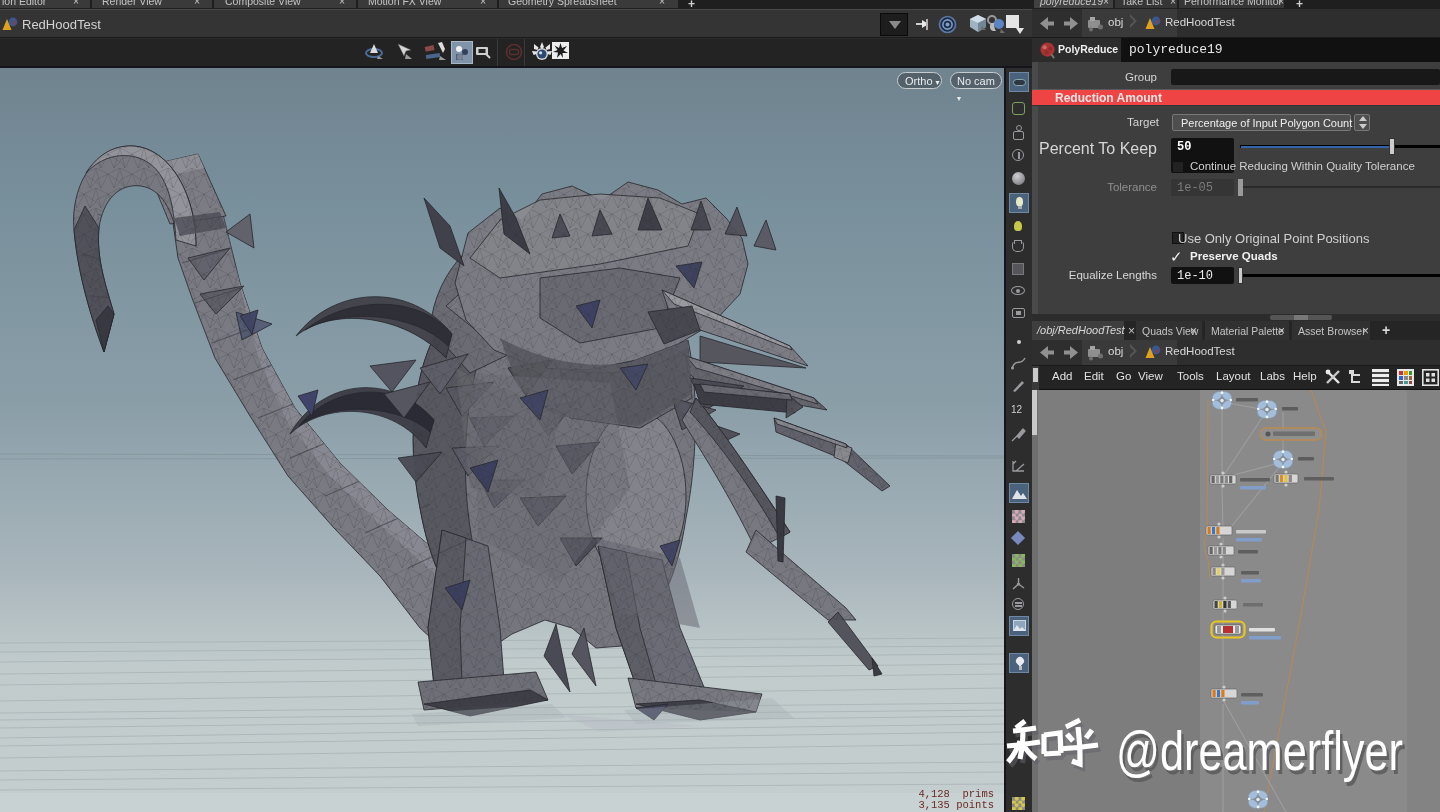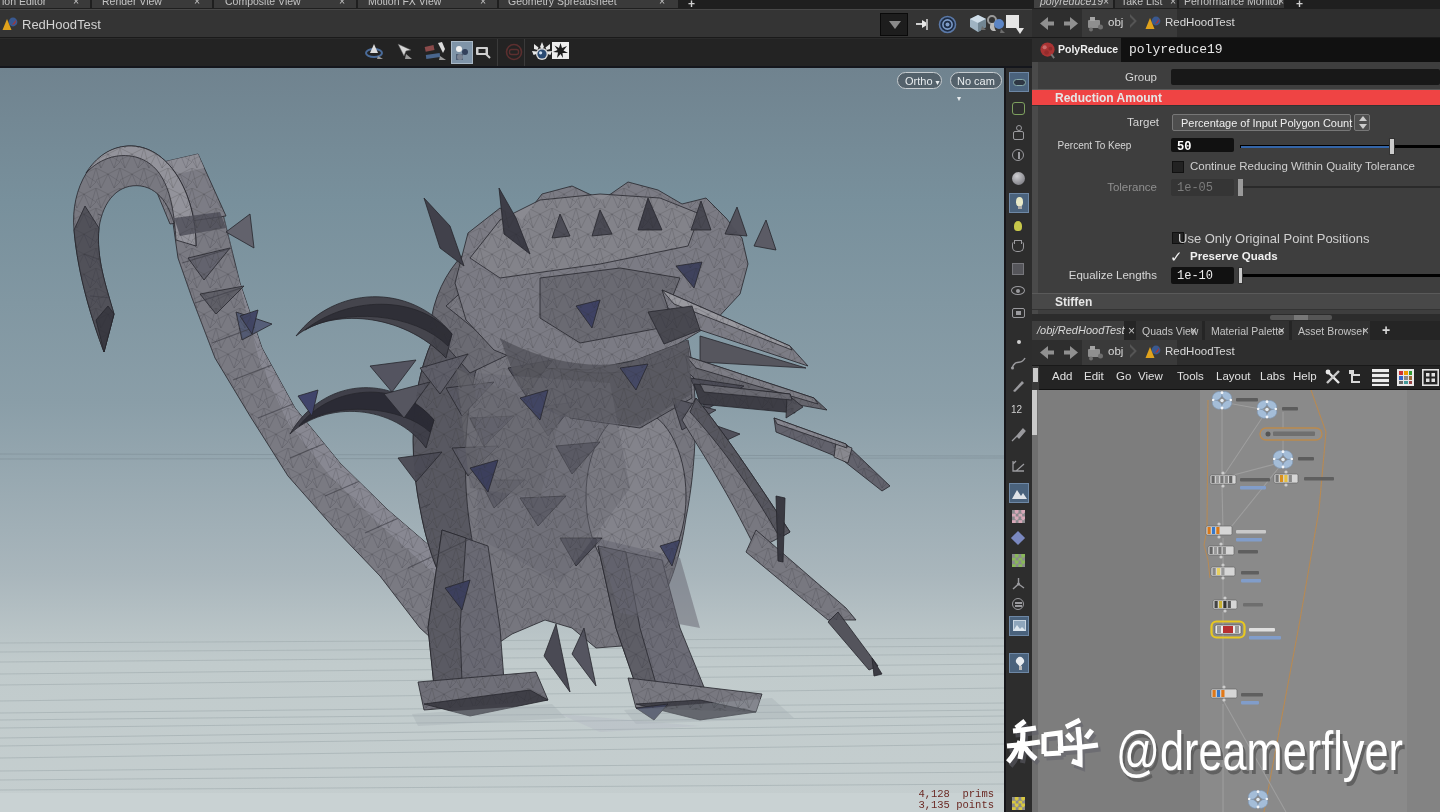--- a/index.html
+++ b/index.html
@@ -437,22 +437,22 @@
 
     <div class="abs" style="left:0;top:54px;width:127px;height:15px;color:#d6d6d6;font-size:11.5px;text-align:right;white-space:nowrap">Target</div>
     <div class="abs" style="left:140px;top:52px;width:179px;height:17px;background:#4e4e4e;border:1px solid #777;border-radius:2px">
       <div class="abs" style="left:8px;top:2px;color:#efefef;font-size:11px;white-space:nowrap">Percentage of Input Polygon Count</div>
     </div>
     <div class="abs" style="left:322px;top:52px;width:16px;height:17px;background:#4e4e4e;border:1px solid #777;border-radius:2px">
       <div class="abs" style="left:4px;top:1px;width:0;height:0;border-left:4px solid transparent;border-right:4px solid transparent;border-bottom:5px solid #ccc"></div>
       <div class="abs" style="left:4px;top:9px;width:0;height:0;border-left:4px solid transparent;border-right:4px solid transparent;border-top:5px solid #ccc"></div>
     </div>
 
-    <div class="abs" style="left:0;top:78px;width:125px;height:15px;color:#d6d6d6;font-size:10px;text-align:center;white-space:nowrap">Percent To Keep</div>
-    <div class="abs" style="left:139px;top:76px;width:63px;height:14px;background:#111;border-radius:2px">
+    <div class="abs" style="left:0;top:78px;width:125px;height:15px;color:#d6d6d6;font-size:16px;text-align:right;white-space:nowrap">Percent To Keep</div>
+    <div class="abs" style="left:139px;top:76px;width:63px;height:35px;background:#111;border-radius:2px">
       <div class="abs" style="left:6px;top:2px;color:#fff;font-size:12px;font-weight:bold;font-family:'Liberation Mono',monospace">50</div>
     </div>
     <div class="abs" style="left:208px;top:83px;width:200px;height:3px;background:#000"></div>
     <div class="abs" style="left:209px;top:83.5px;width:150px;height:2px;background:#3465a8"></div>
     <div class="abs" style="left:357px;top:76px;width:6px;height:17px;background:#ccc;border:1px solid #333"></div>
 
     <div class="abs" style="left:140px;top:99px;width:12px;height:12px;background:#222;border:1px solid #111"></div>
     <div class="abs" style="left:158px;top:98px;color:#cfcfcf;font-size:11.5px;white-space:nowrap">Continue Reducing Within Quality Tolerance</div>
 
     <div class="abs" style="left:0;top:119px;width:125px;height:15px;color:#8f8f8f;font-size:11.5px;text-align:right;white-space:nowrap">Tolerance</div>
@@ -469,23 +469,20 @@
     <div class="abs" style="left:138px;top:186px;color:#f2f2f2;font-size:15px">✓</div>
     <div class="abs" style="left:158px;top:188px;color:#f0f0f0;font-size:11.5px;font-weight:bold;white-space:nowrap">Preserve Quads</div>
 
     <div class="abs" style="left:0;top:207px;width:125px;height:15px;color:#d6d6d6;font-size:11.5px;text-align:right;white-space:nowrap">Equalize Lengths</div>
     <div class="abs" style="left:139px;top:205px;width:63px;height:17px;background:#111;border-radius:2px">
       <div class="abs" style="left:6px;top:2px;color:#ededed;font-size:12px;font-family:'Liberation Mono',monospace">1e-10</div>
     </div>
     <div class="abs" style="left:206px;top:205px;width:5px;height:17px;background:#ccc;border:1px solid #333"></div>
     <div class="abs" style="left:211px;top:212px;width:197px;height:3px;background:#000"></div>
 
-    <div class="abs" style="left:0;top:231px;width:408px;height:17px;background:#484848;border-top:1px solid #5a5a5a;border-bottom:1px solid #333">
-      <div class="abs" style="left:23px;top:1px;color:#e6e6e6;font-size:12px;font-weight:bold">Stiffen</div>
-    </div>
 
     <div class="abs" style="left:0;top:252px;width:408px;height:7px;background:#2c2c2c">
       <div class="abs" style="left:238px;top:1px;width:62px;height:5px;background:#555;border-radius:2px"></div>
       <div class="abs" style="left:262px;top:1px;width:14px;height:5px;background:#777"></div>
     </div>
   </div>
 
   <div class="abs" style="left:0;top:321px;width:408px;height:19px;background:#252525">
     <div class="abs" style="left:0;top:0;width:92px;height:19px;background:#3e3e3e"></div>
     <div class="abs" style="left:5px;top:3px;font-style:italic;color:#d8d8d8;font-size:11px">/obj/RedHoodTest</div>

